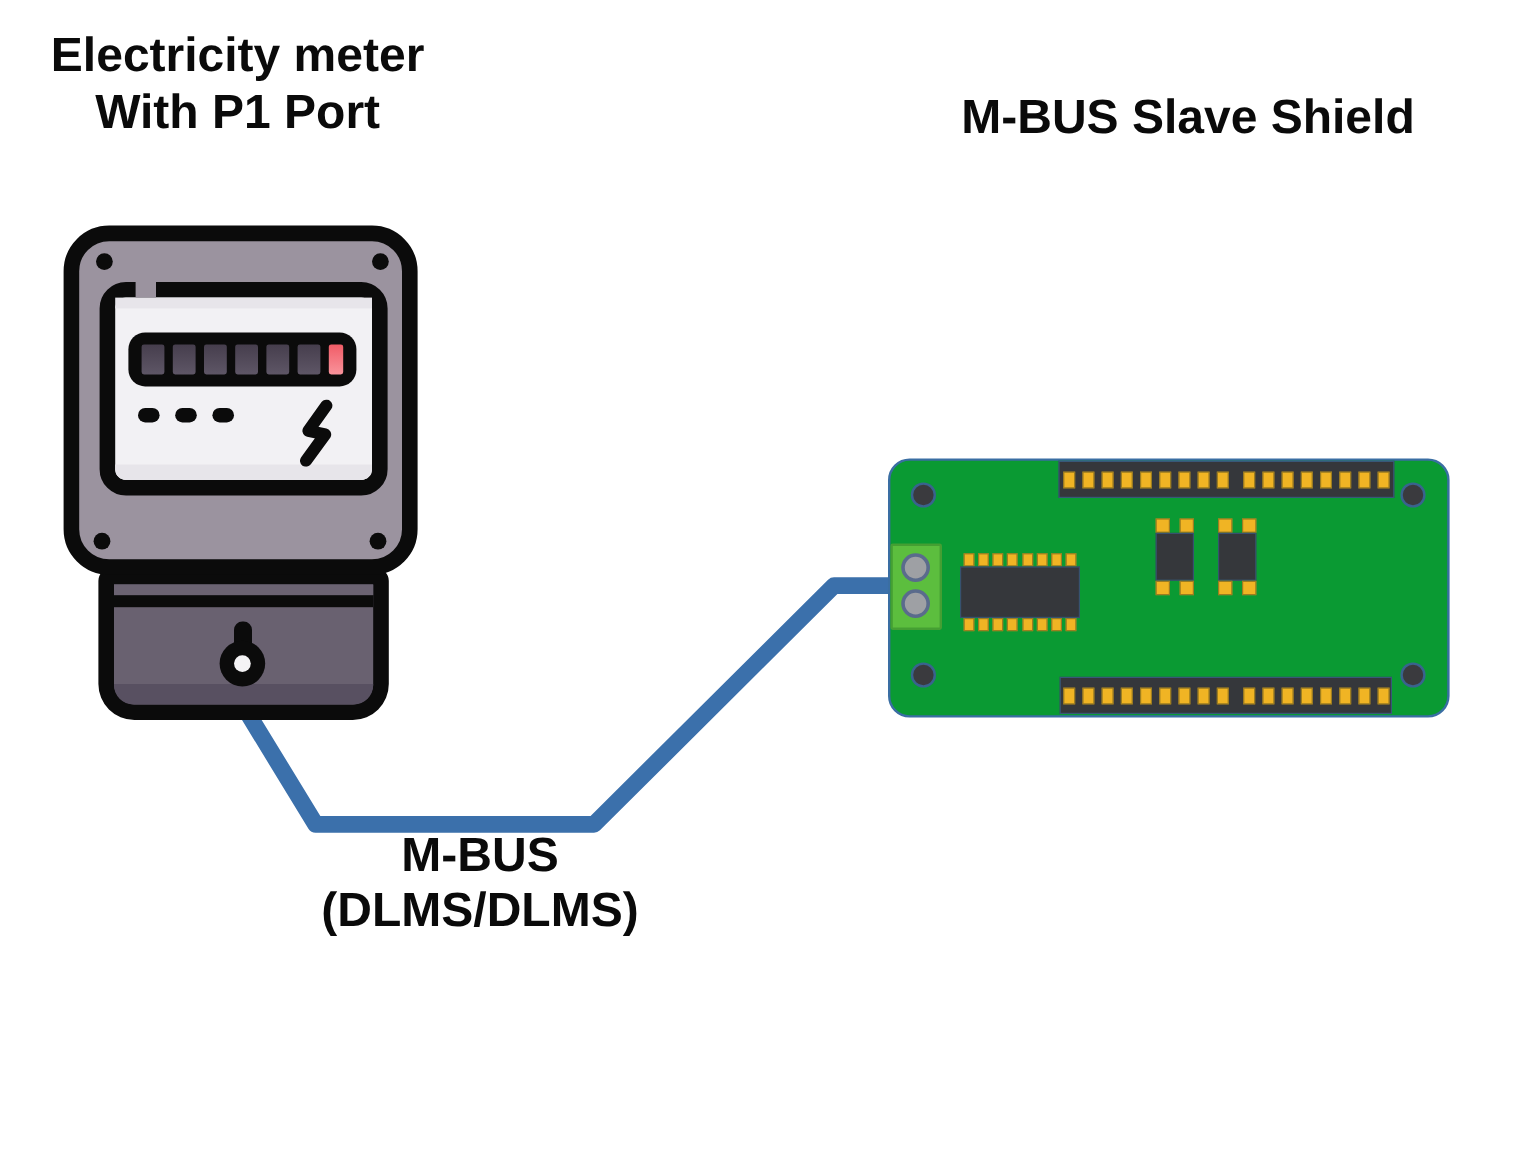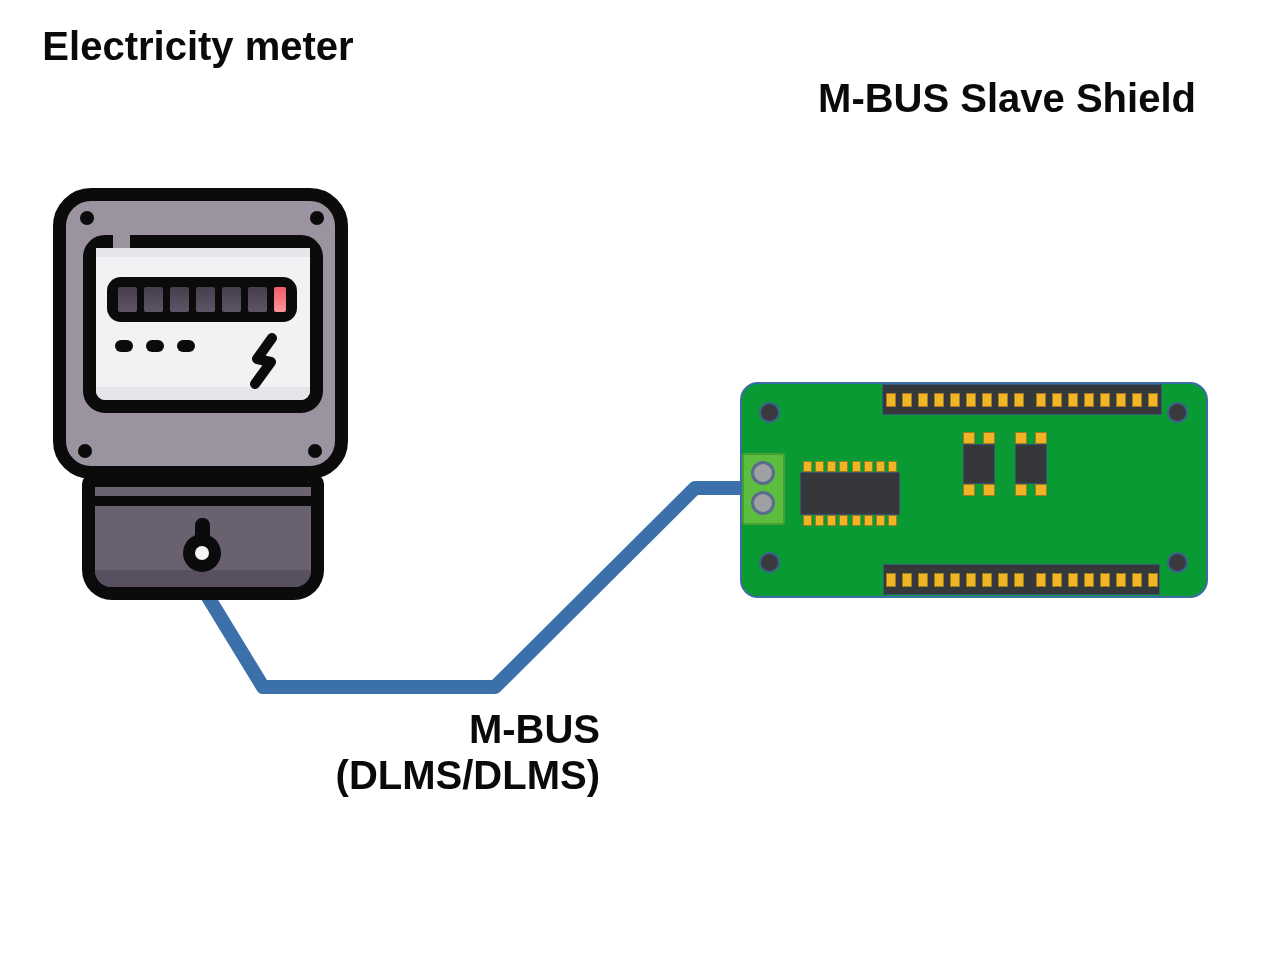--- a/index.html
+++ b/index.html
@@ -105,24 +105,25 @@
 </style>
 </head>
 <body>
 
 <svg id="wire-svg" class="abs" width="1268" height="980" viewBox="0 0 1268 980">
   <polyline fill="none" stroke-width="14" stroke-linecap="round" stroke-linejoin="round" points="205,592 263,687 495,687 695,488 750,488" stroke="#3b70ab"></polyline>
 </svg>
 
 <div class="abs title" style="left:8px; top:22px; width:380px;">
   <div>Electricity meter</div>
-</div>
-<div class="abs title" style="left:797px; top:74px; width:420px;">M-BUS Slave Shield</div>
-
-<div class="abs wire-label" style="left:200px; top:706px; width:400px;text-align:right;">
+  <div>With P1 Port</div>
+</div>
+<div class="abs title" style="left:780px; top:74px; width:420px;">M-BUS Slave Shield</div>
+
+<div class="abs wire-label" style="left:200px; top:690px; width:400px;">
   <div>M-BUS</div>
   <div>(DLMS/DLMS)</div>
 </div>
 
 <div class="abs meter">
 
   <div class="meter-base">
     <div class="base-topband"></div>
     <div class="base-divider"></div>
     <div class="base-shadow"></div>

